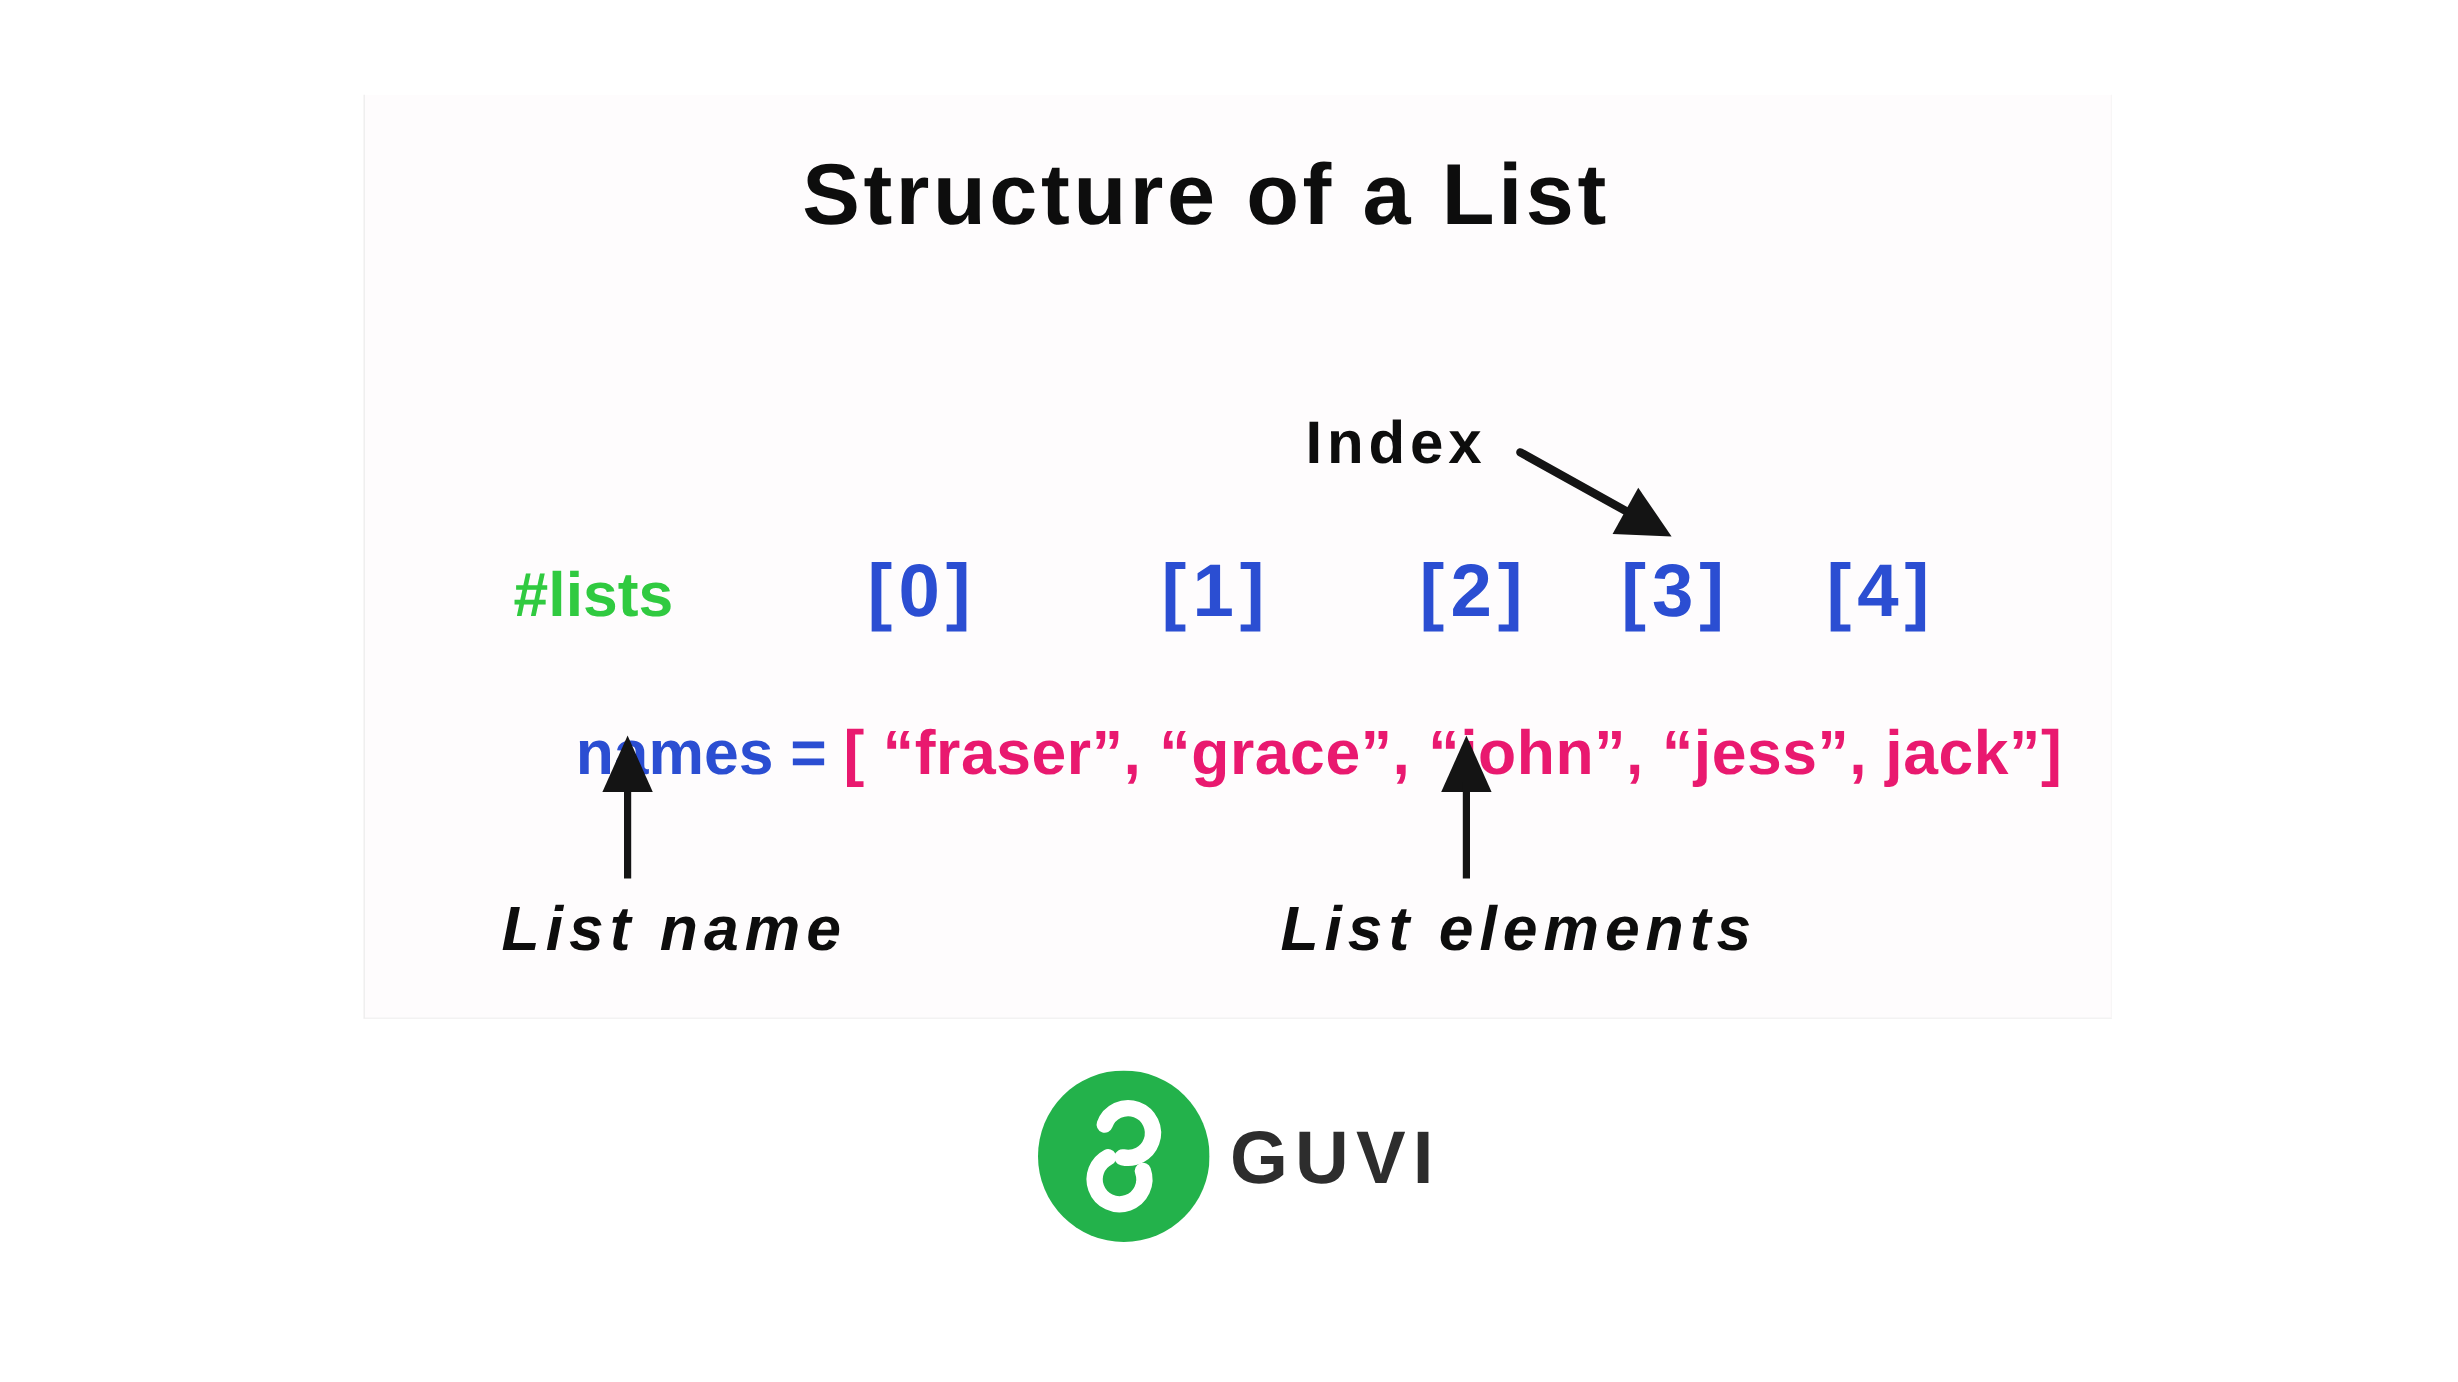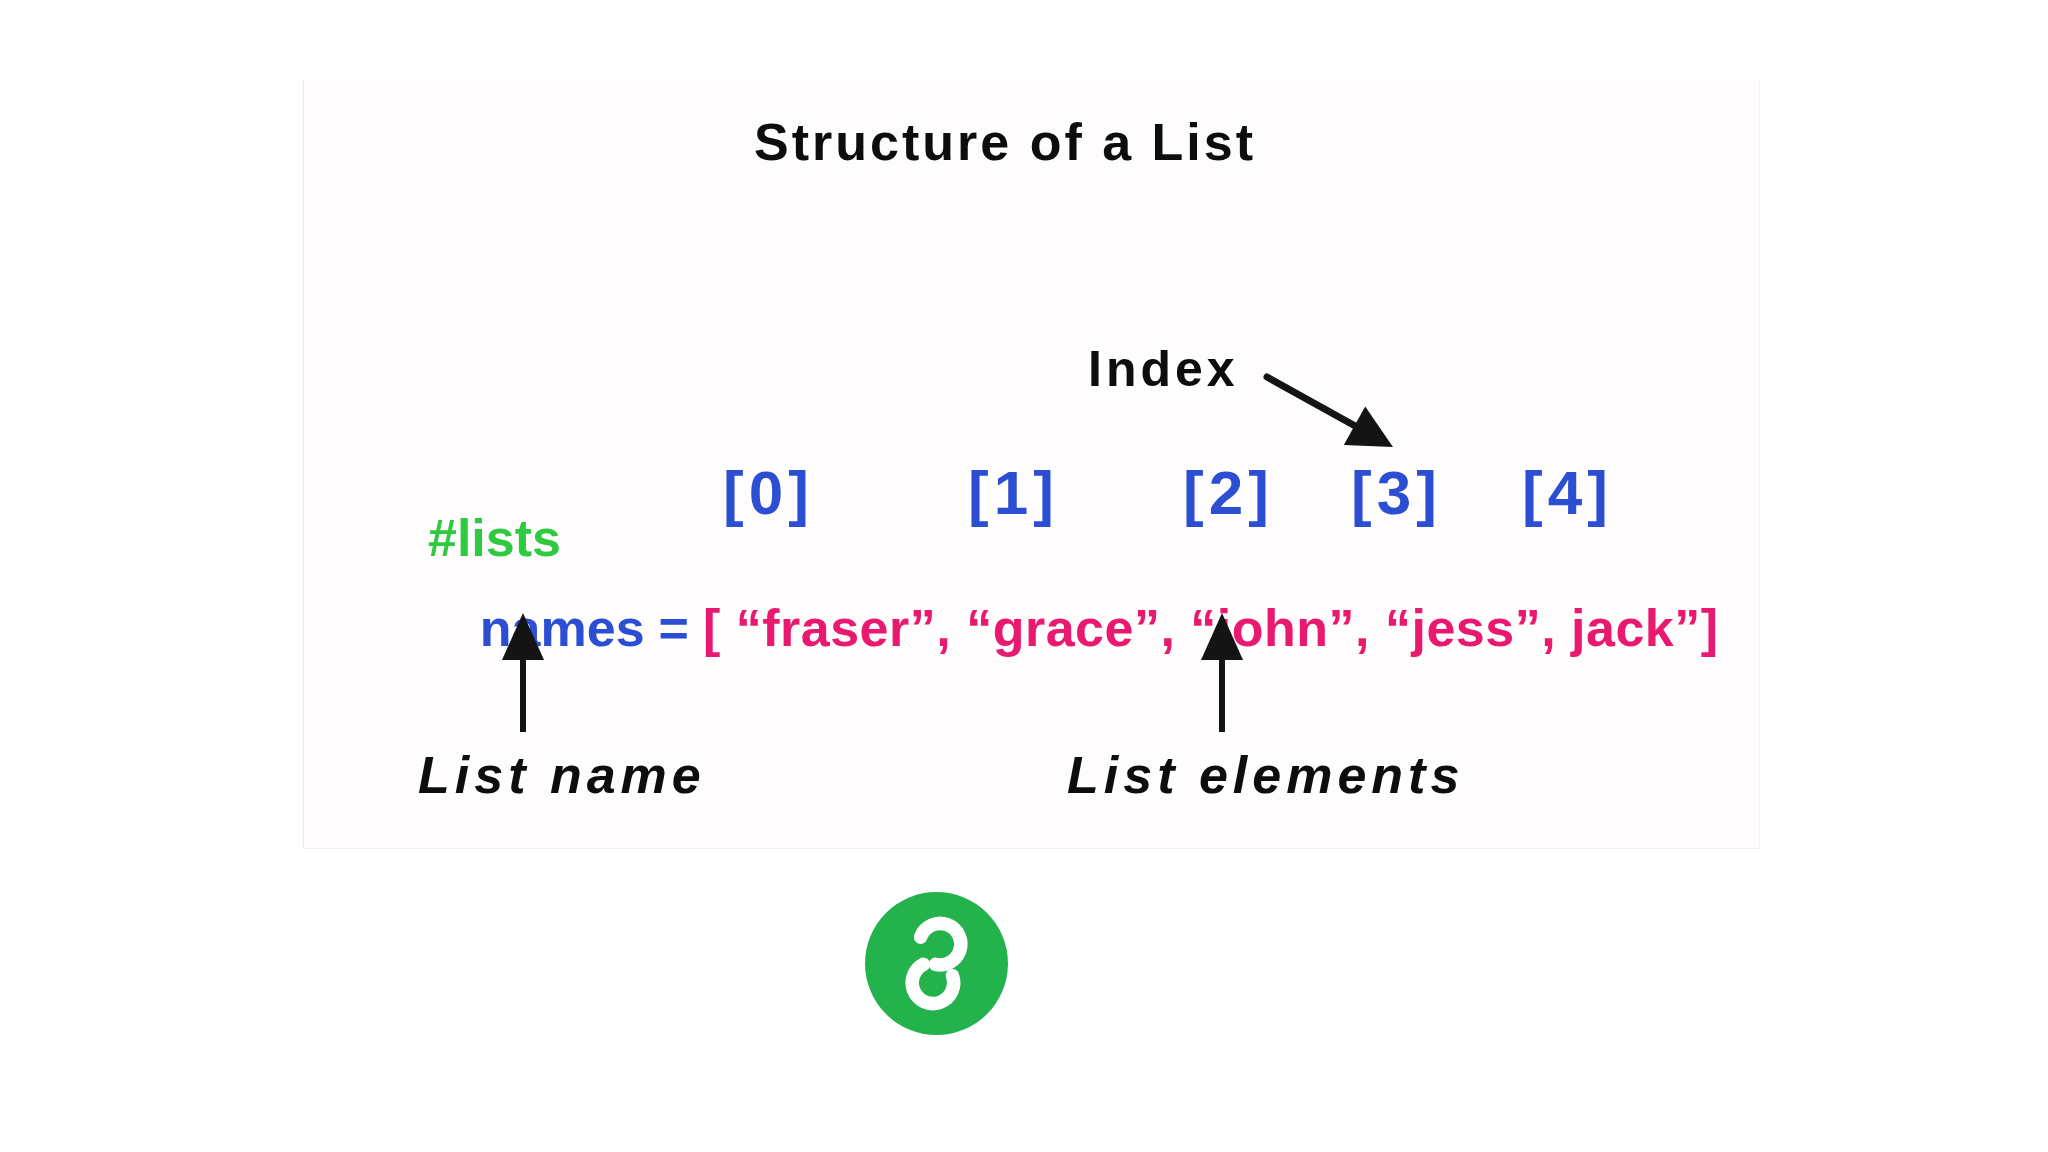--- a/index.html
+++ b/index.html
@@ -23,35 +23,34 @@
   }
   .stage{position:absolute;left:0;top:0;width:2048px;height:1152px;}
   .slide-panel{
     position:absolute;left:303px;top:79px;width:1455px;height:769px;
     background:var(--panel-bg);
     border-left:1px solid #ebebeb;
     border-bottom:1px solid #f1efef;
     border-right:1px solid #f7f6f6;
   }
   .page-title{
-    position:absolute;left:1005px;top:112px;transform:translateX(-50%);
-    font-size:52px;font-weight:800;letter-spacing:3px;
+    position:absolute;left:1005px;top:122px;transform:translateX(-50%);
+    font-size:72px;font-weight:800;letter-spacing:3px;
     color:var(--title-black);white-space:nowrap;
   }
   .index-annotation-label{
     position:absolute;left:1088px;top:340px;
     font-size:50px;font-weight:800;letter-spacing:4px;
     color:var(--title-black);
   }
   .index-arrow{position:absolute;left:1255px;top:365px;width:150px;height:95px;}
   .code-comment{
     position:absolute;left:428px;top:466px;
     font-size:52px;font-weight:700;color:var(--comment-green);
     white-space:nowrap;
-    margin-top:42px;
   }
   .index-label{
     position:absolute;top:457px;
     font-size:62px;font-weight:700;letter-spacing:5px;
     color:var(--index-blue);white-space:nowrap;
   }
   .idx-0{left:723px;} .idx-1{left:968px;} .idx-2{left:1183px;} .idx-3{left:1351px;} .idx-4{left:1522px;}
   .code-line{
     position:absolute;left:422px;top:538px;
     font-size:52px;font-weight:700;white-space:pre;
@@ -119,15 +118,16 @@
 
   <div class="bottom-label label-list-name">List name</div>
   <div class="bottom-label label-list-elements">List elements</div>
 
   <div class="brand">
     <svg class="logo-circle" viewBox="0 0 100 100" xmlns="http://www.w3.org/2000/svg">
       <circle cx="50" cy="50" r="50" fill="var(--logo-green)"></circle>
       <circle cx="52.5" cy="36.5" r="14.5" fill="none" stroke="#ffffff" stroke-width="9.5" stroke-linecap="round" stroke-dasharray="66 25.1" transform="rotate(200 52.5 36.5)"></circle>
       <circle cx="47.5" cy="63.5" r="14.5" fill="none" stroke="#ffffff" stroke-width="9.5" stroke-linecap="round" stroke-dasharray="66 25.1" transform="rotate(340 47.5 63.5)"></circle>
     </svg>
+    <span class="brand-name">GUVI</span>
   </div>
 
 </div>
 
 </body></html>

